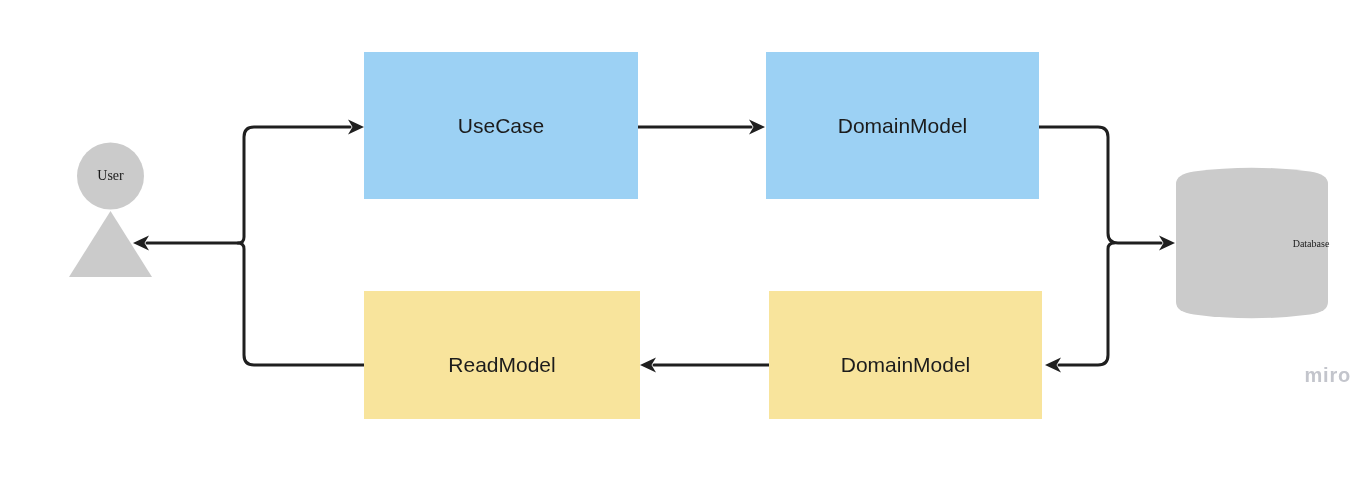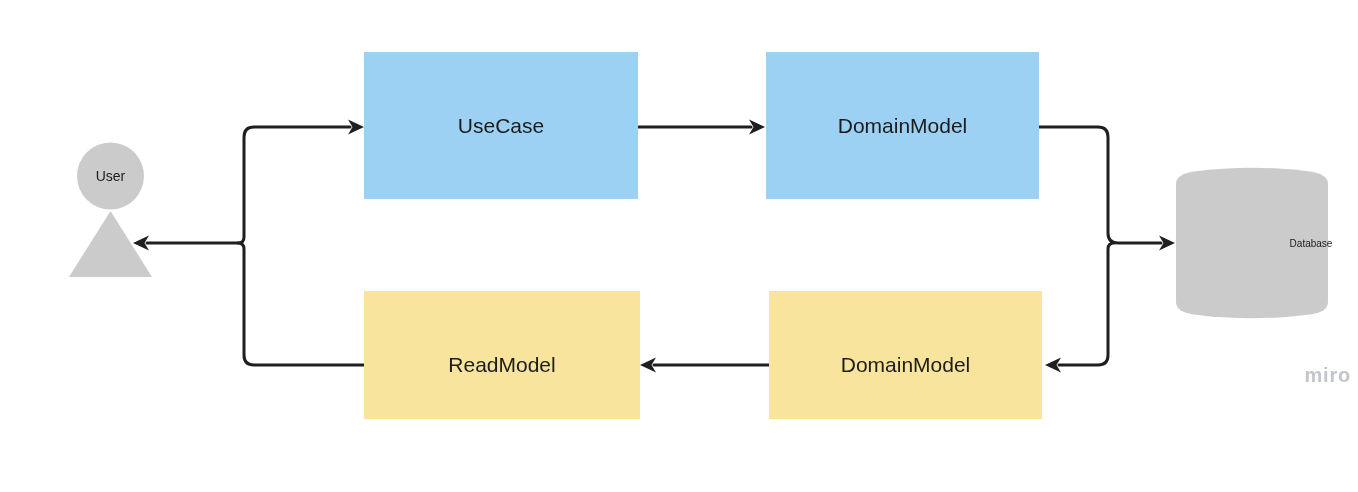--- a/index.html
+++ b/index.html
@@ -50,20 +50,21 @@
   }
   .node-box.blue { background: var(--color-node_blue); }
   .node-box.yellow { background: var(--color-node_yellow); }
   .float-label {
     position: absolute;
     display: flex;
     align-items: center;
     justify-content: center;
     color: var(--color-label_text);
     pointer-events: none;
+    font-family: Liberation Serif, serif;
   }
   .user-label { left: 58px; top: 142px; width: 67px; height: 67px; font-size: 14px; }
   .database-label { left: 1216px; top: 168px; width: 152px; height: 150px; font-size: 10px; }
   .watermark {
     position: absolute;
     right: 26px;
     bottom: 32px;
     font-size: 20px;
     font-weight: 600;
     letter-spacing: 0.04em;

